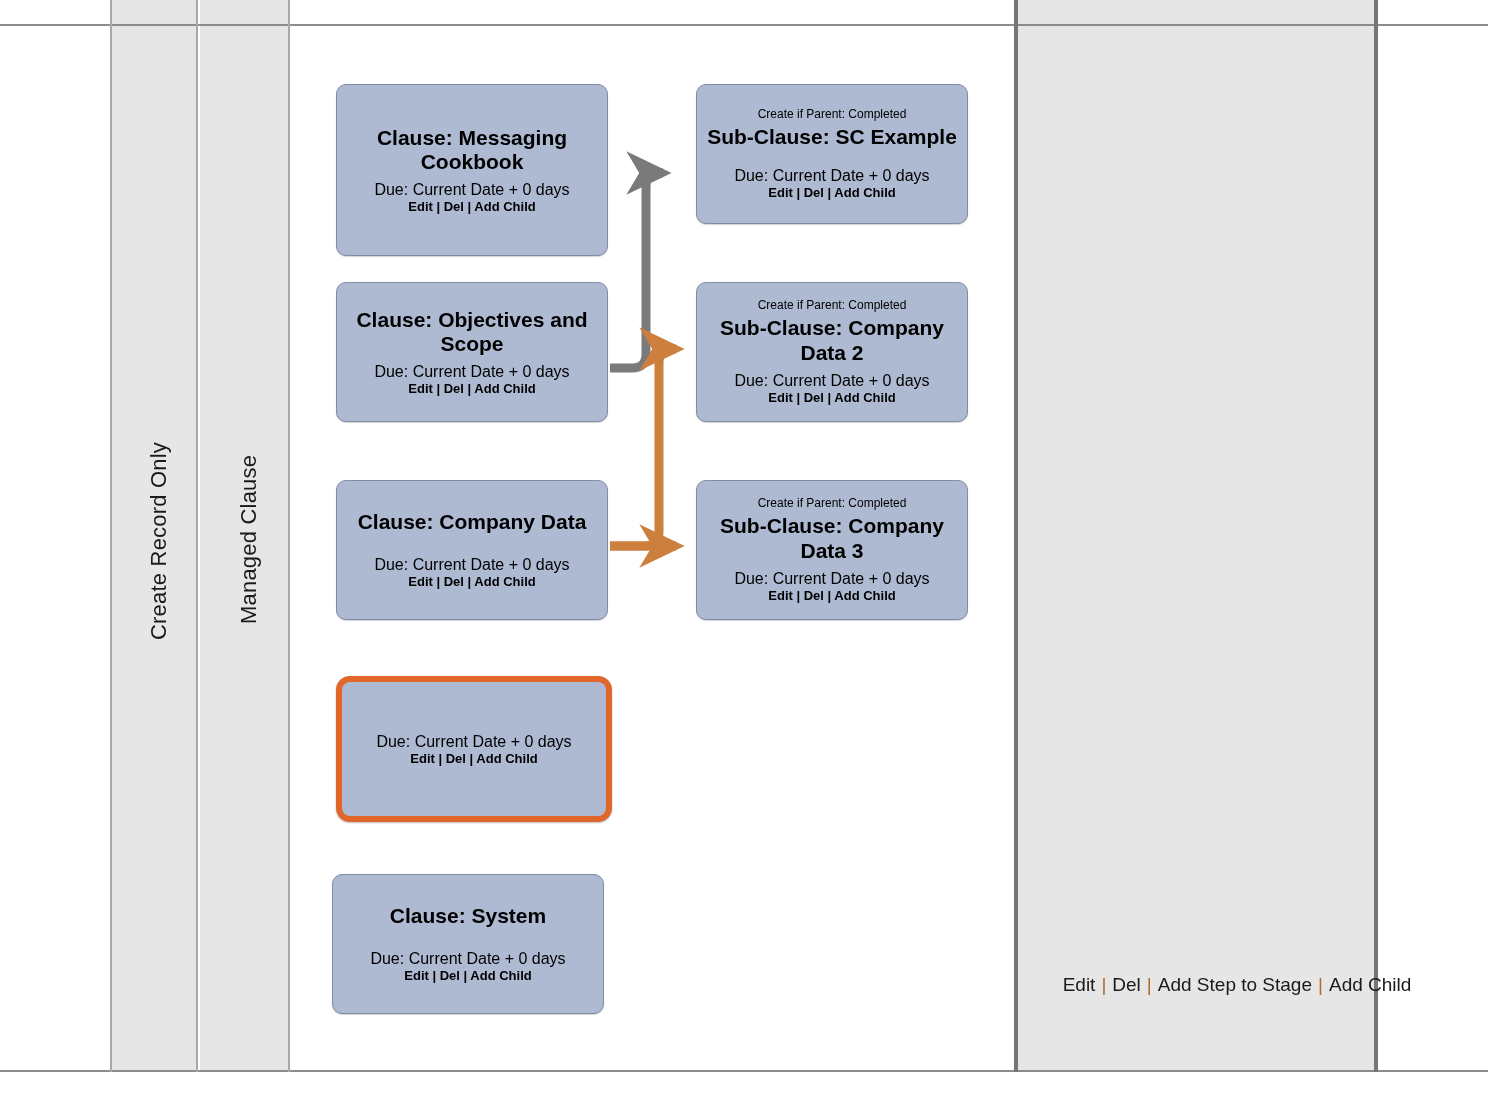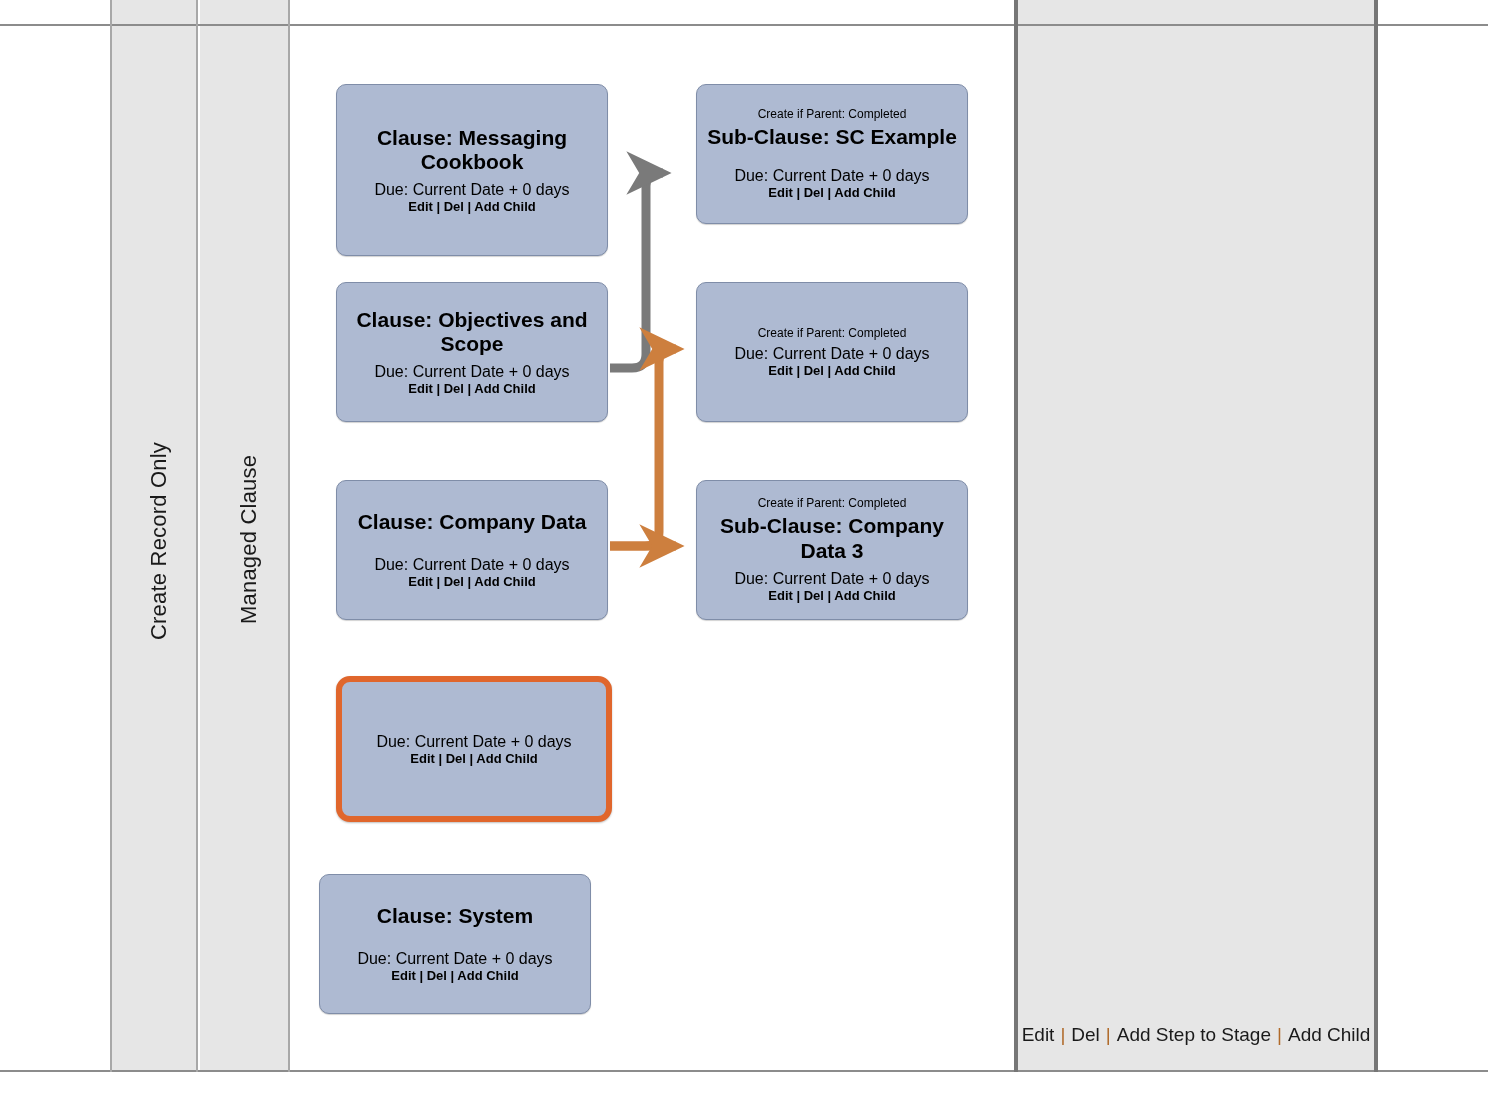--- a/index.html
+++ b/index.html
@@ -180,20 +180,21 @@
   </div>
 
   <div class="node v-tight" style="left:336px; top:282px; width:272px; height:140px;">
     <div class="title">Clause: Objectives and Scope</div>
     <div class="due">Due: Current Date + 0 days</div>
     <div class="actions">Edit | Del | Add Child</div>
   </div>
 
   <div class="node sub2" style="left:696px; top:282px; width:272px; height:140px;">
     <div class="cond">Create if Parent: Completed</div>
+    <div class="title">Sub-Clause: Company Data 2</div>
     <div class="due">Due: Current Date + 0 days</div>
     <div class="actions">Edit | Del | Add Child</div>
   </div>
 
   <div class="node v-gap" style="left:336px; top:480px; width:272px; height:140px;">
     <div class="title">Clause: Company Data</div>
     <div class="due">Due: Current Date + 0 days</div>
     <div class="actions">Edit | Del | Add Child</div>
   </div>
 
@@ -202,23 +203,23 @@
     <div class="title">Sub-Clause: Company Data 3</div>
     <div class="due">Due: Current Date + 0 days</div>
     <div class="actions">Edit | Del | Add Child</div>
   </div>
 
   <div class="node highlight v-tight" style="left:336px; top:676px; width:276px; height:146px;">
     <div class="due">Due: Current Date + 0 days</div>
     <div class="actions">Edit | Del | Add Child</div>
   </div>
 
-  <div class="node v-gap" style="left:319px; top:874px; width:272px; height:140px;">
+  <div class="node v-gap" style="left:332px; top:874px; width:272px; height:140px;">
     <div class="title">Clause: System</div>
     <div class="due">Due: Current Date + 0 days</div>
     <div class="actions">Edit | Del | Add Child</div>
   </div>
 
-  <div class="stage-actions" style="left:1019px; top:1022px; width:354px;">
+  <div class="stage-actions" style="left:1019px; top:972px; width:354px;padding-left:41px;">
     <span>Edit</span><span class="sep">|</span><span>Del</span><span class="sep">|</span><span>Add Step to Stage</span><span class="sep">|</span><span>Add Child</span>
   </div>
 
 </div>
 
 </body></html>

